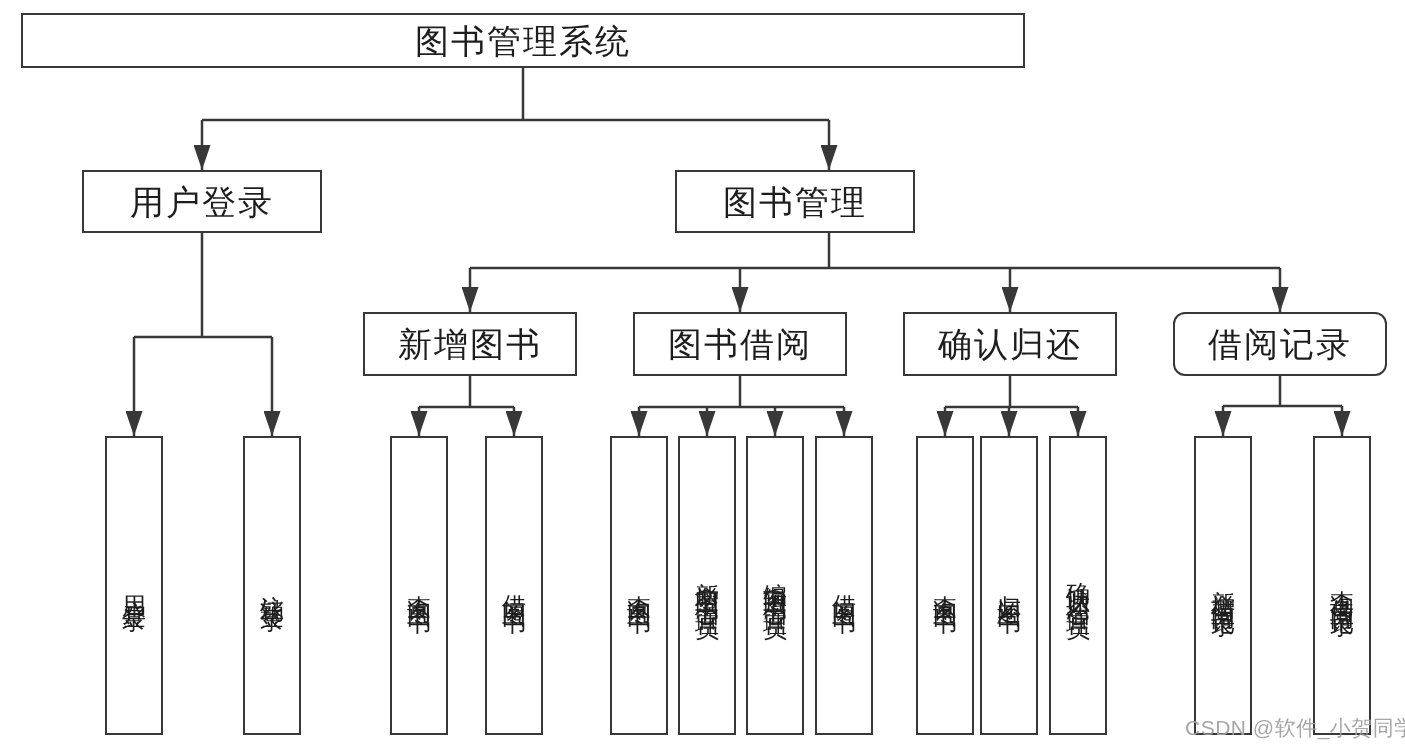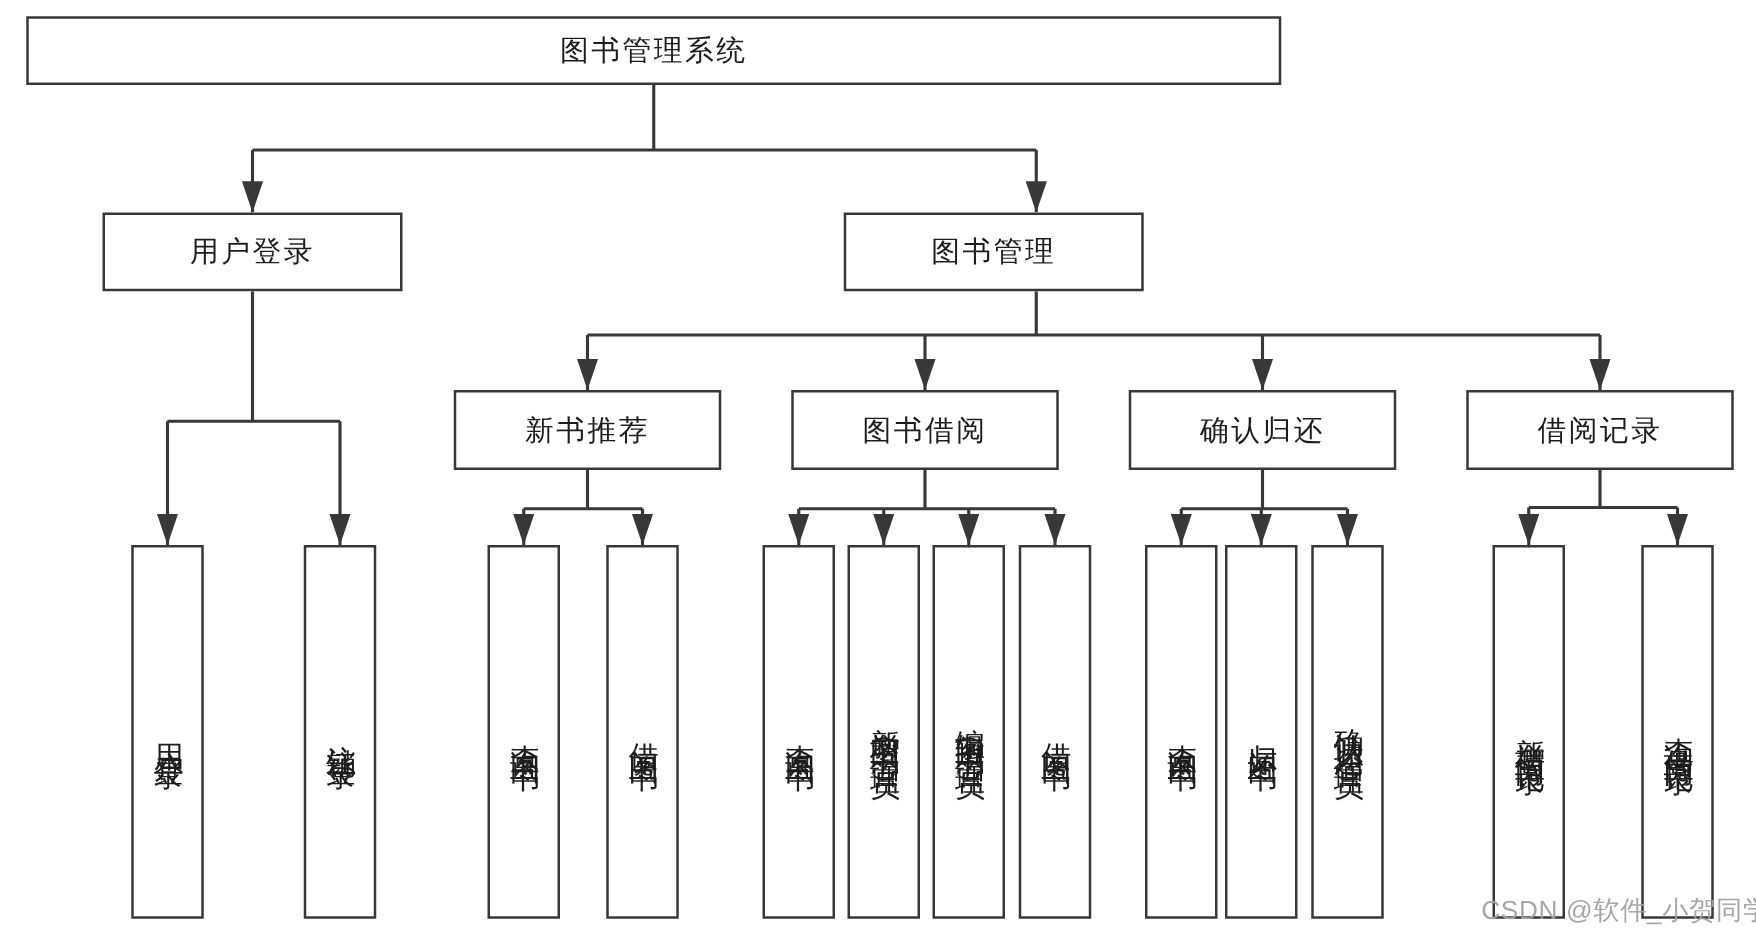--- a/index.html
+++ b/index.html
@@ -7,21 +7,21 @@
     width:1405px;height:747px;background:#ffffff;overflow:hidden;position:relative;
     font-family:"Liberation Sans","DejaVu Sans",sans-serif;
   }
   .stage{position:absolute;left:0;top:0;width:1405px;height:747px;}
   svg.connectors{position:absolute;left:0;top:0;width:1405px;height:747px;z-index:1;}
   .node{
     position:absolute;box-sizing:border-box;border:2.5px solid #383838;background:#ffffff;
     display:flex;align-items:center;justify-content:center;z-index:2;
     color:#1d1d1d;letter-spacing:2px;line-height:1;
   }
-  .node.h{font-size:23px;}
+  .node.h{font-size:34px;}
   .node.root{left:21px;top:13px;width:1004px;height:55px;}
   .node.lvl2{top:170px;width:240px;height:63px;}
   .node.lvl3{top:312px;width:214px;height:64px;}
   .node.leaf{
     top:436px;width:58px;height:299px;font-size:24px;
     writing-mode:vertical-lr;text-orientation:mixed;letter-spacing:5px;
   }
   .watermark{
     position:absolute;left:1185px;top:714px;z-index:5;
     font-size:21px;color:#a2a2a2;letter-spacing:0.5px;white-space:nowrap;opacity:0.95;
@@ -73,24 +73,24 @@
       <path d="M1223,406 V436" marker-end="url(#arw)"></path>
       <path d="M1342,406 V436" marker-end="url(#arw)"></path>
     </g>
   </svg>
 
   <div class="node h root">图书管理系统</div>
 
   <div class="node h lvl2" style="left:82px;">用户登录</div>
   <div class="node h lvl2" style="left:675px;">图书管理</div>
 
-  <div class="node h lvl3" style="left:363px;">新书推荐</div>
+  <div class="node h lvl3" style="left:363px;">新增图书</div>
   <div class="node h lvl3" style="left:633px;">图书借阅</div>
   <div class="node h lvl3" style="left:903px;">确认归还</div>
-  <div class="node h lvl3" style="left:1173px;">借阅记录</div>
+  <div class="node h lvl3" style="left:1173px;border-radius:12px;">借阅记录</div>
 
   <div class="node leaf" style="left:105px;">用户登录</div>
   <div class="node leaf" style="left:243px;">注销登录</div>
   <div class="node leaf" style="left:390px;">查询图书</div>
   <div class="node leaf" style="left:485px;">借阅图书</div>
   <div class="node leaf" style="left:610px;">查询图书</div>
   <div class="node leaf" style="left:678px;">新增图书（管理员）</div>
   <div class="node leaf" style="left:746px;">编辑图书（管理员）</div>
   <div class="node leaf" style="left:815px;">借阅图书</div>
   <div class="node leaf" style="left:916px;">查询图书</div>

